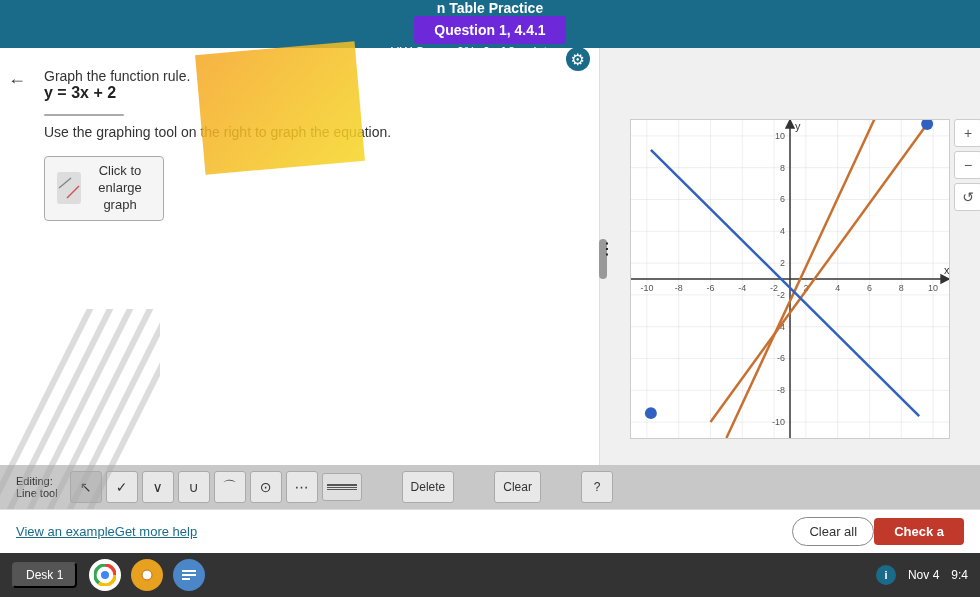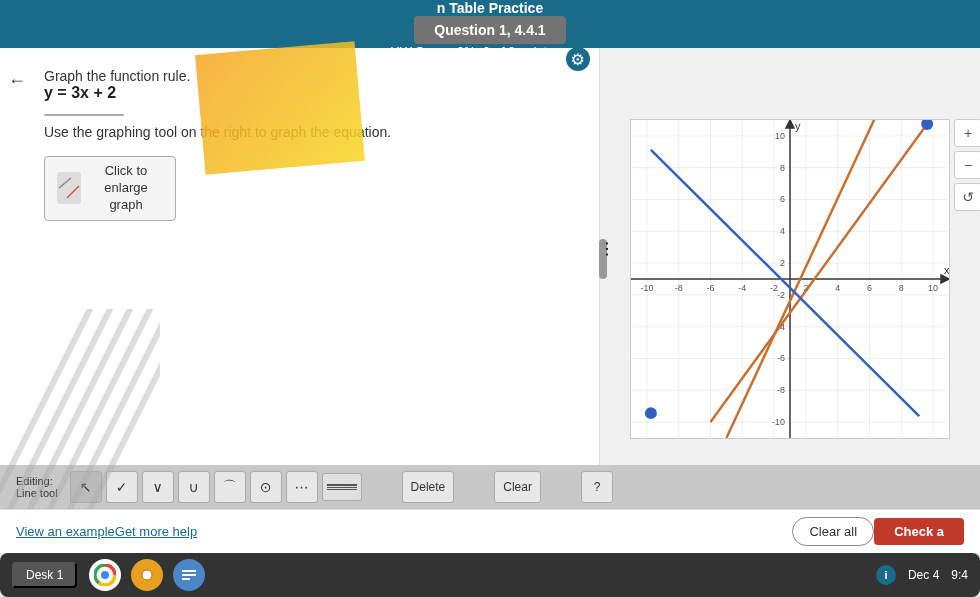--- a/index.html
+++ b/index.html
@@ -27,21 +27,21 @@
     }
     .header-left {
       display: flex;
       align-items: center;
       gap: 8px;
       color: white;
       font-size: 14px;
       font-weight: bold;
     }
     .header-center {
-      background: #737373;
+      background: #6d28d9;
       color: white;
       padding: 6px 20px;
       border-radius: 4px;
       font-size: 14px;
       font-weight: bold;
     }
     .header-right {
       color: white;
       font-size: 13px;
       text-align: right;
@@ -118,21 +118,21 @@
       display: flex;
       align-items: center;
       gap: 8px;
       margin-top: 16px;
       margin-left: 20px;
       border: 1px solid #aaa;
       border-radius: 4px;
       padding: 6px 12px;
       cursor: pointer;
       background: #f5f5f5;
-      width: 132px;
+      width: 120px;
     }
     .enlarge-btn-icon {
       width: 32px;
       height: 32px;
       background: #ddd;
       border-radius: 3px;
       display: flex;
       align-items: center;
       justify-content: center;
       font-size: 10px;
@@ -262,21 +262,20 @@
       width: 100%;
       height: 44px;
       background: #333;
       position: absolute;
       bottom: 0;
       left: 0;
       display: flex;
       align-items: center;
       padding: 0 12px;
       gap: 12px;
-      border-radius: 8px;
     }
     .taskbar-btn {
       padding: 4px 12px;
       background: #555;
       border-radius: 4px;
       color: white;
       font-size: 12px;
       cursor: pointer;
     }
     .taskbar-icons {
@@ -550,16 +549,16 @@
         <rect x="1" y="1" width="20" height="20" rx="3" fill="#4a86c8"></rect>
         <rect x="4" y="6" width="14" height="2" fill="white"></rect>
         <rect x="4" y="10" width="14" height="2" fill="white"></rect>
         <rect x="4" y="14" width="8" height="2" fill="white"></rect>
       </svg>
     </div>
   </div>
   <div class="taskbar-spacer"></div>
   <div class="taskbar-right">
     <div class="taskbar-info-btn">i</div>
-    <span>Dec 4</span>
+    <span>Nov 4</span>
     <span>9:4</span>
   </div>
 </div>
 
 </body></html>

